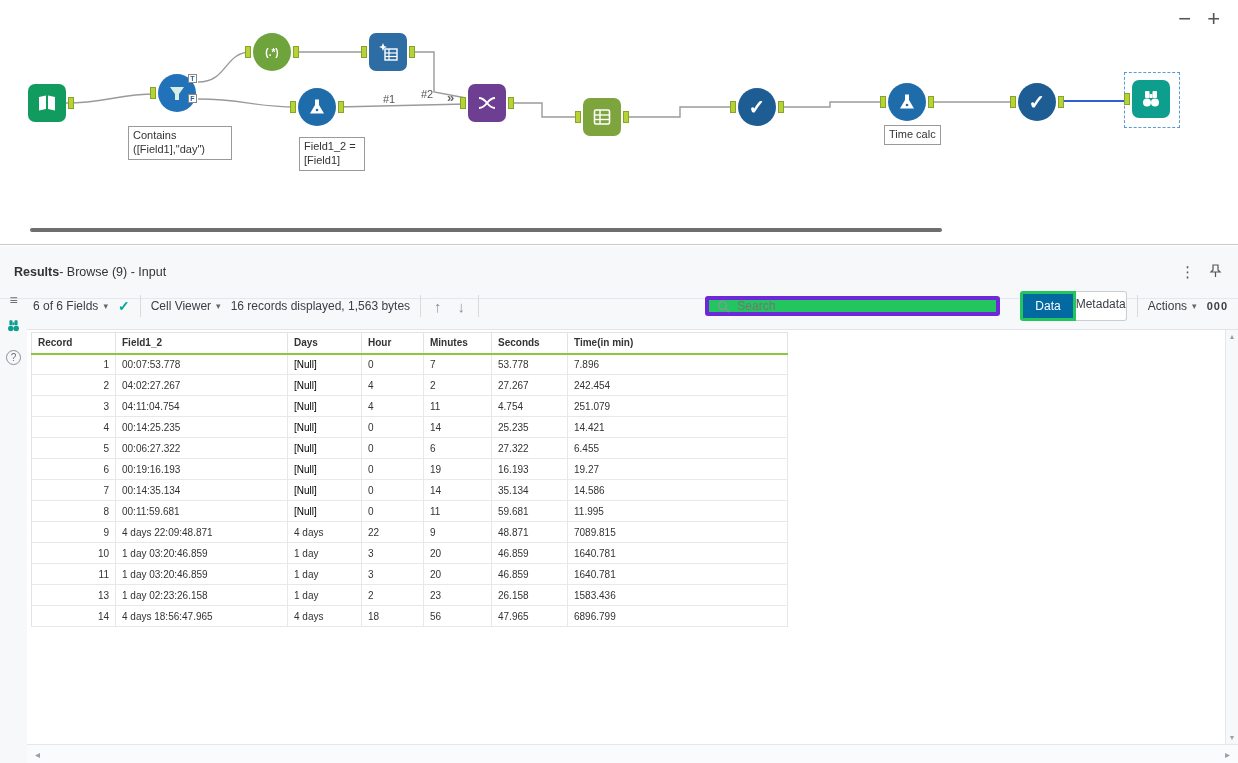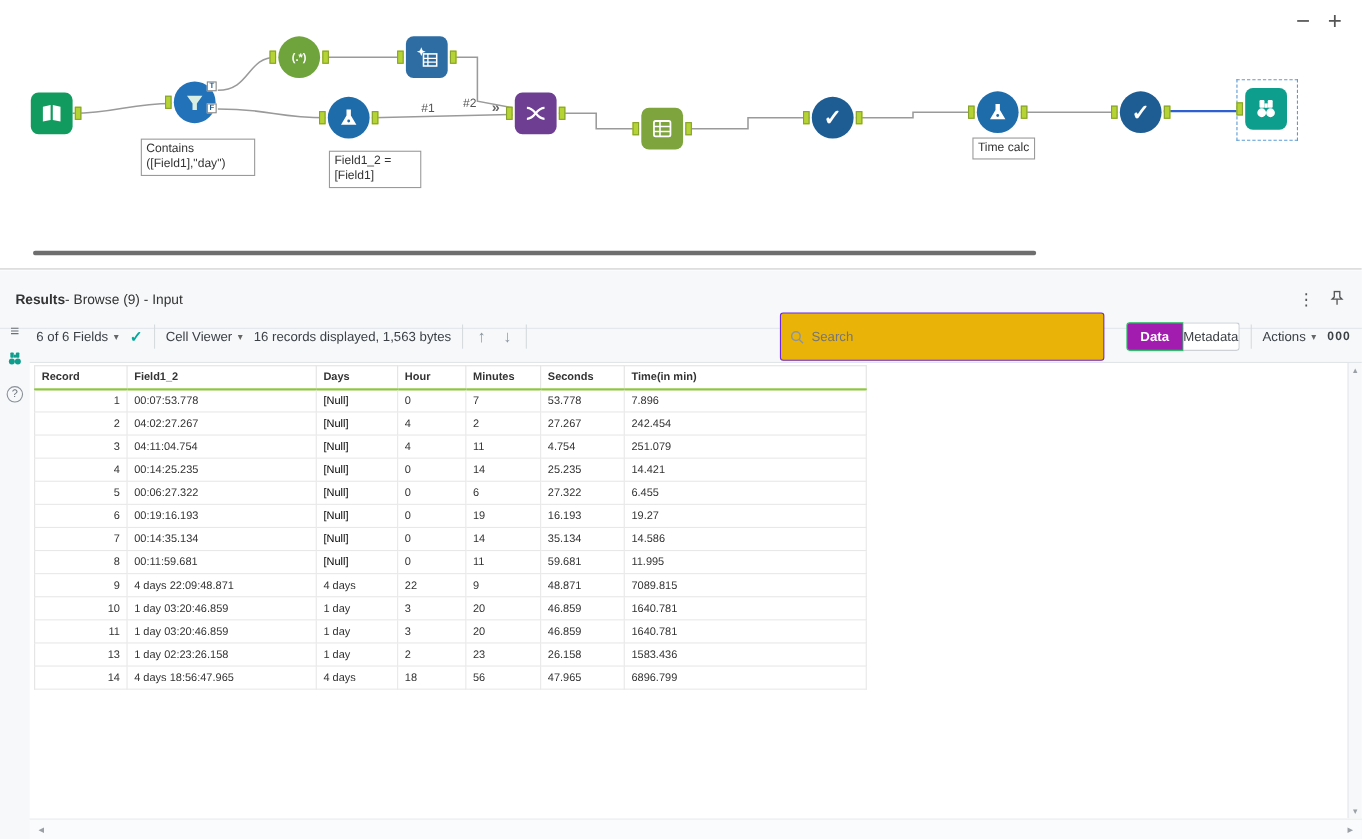--- a/index.html
+++ b/index.html
@@ -52,28 +52,28 @@
     font-size:10px; color:#6a7077; display:flex; align-items:center; justify-content:center; }
 
   .main-col { flex:1; display:flex; flex-direction:column; min-width:0; }
   .toolbar { height:46px; display:flex; align-items:center; gap:10px; padding:0 10px 0 6px;
     font-size:12px; color:#3c4045; }
   .tbtn { display:flex; align-items:center; gap:5px; cursor:pointer; white-space:nowrap; }
   .caret { font-size:9px; color:#666; }
   .tcheck { color:#00a79b; font-size:14px; font-weight:bold; cursor:pointer; }
   .vdiv { width:1px; height:22px; background:#d8dbde; }
   .arrow-btn { color:#8b95a0; font-size:15px; cursor:pointer; padding:0 3px; }
-  .search-box { margin-left:auto; width:295px; height:44px; background:#eab308;
-    border:1px solid #6d28d9; border-radius:3px; display:flex; align-items:center;
+  .search-box { margin-left:auto; width:295px; height:20px; background:#22c55e;
+    border:4px solid #6d28d9; border-radius:3px; display:flex; align-items:center;
     padding:0 8px; gap:7px; }
   .search-box input { border:none; outline:none; flex:1; font-size:12px;
     font-family:"Liberation Sans", sans-serif; color:#333; background:transparent; }
   .seg { display:flex; margin-left:10px; }
-  .seg .on { background:#a21caf; color:#fff; border:1px solid #22c55e;
-    border-radius:3px 0 0 3px; padding:5px 12px; font-size:12px; cursor:pointer;font-weight:bold; }
+  .seg .on { background:#0369a1; color:#fff; border:3px solid #22c55e;
+    border-radius:3px 0 0 3px; padding:5px 12px; font-size:12px; cursor:pointer; }
   .seg .off { background:#fff; color:#3c4045; border:1px solid #c9ced3; border-left:none;
     border-radius:0 3px 3px 0; padding:5px 0; font-size:12px; cursor:pointer; }
   .actions-suffix { font-weight:bold; font-size:11px; letter-spacing:1px; }
 
   .grid-wrap { flex:1; position:relative; background:#fff; border-top:1px solid #e2e5e8;
     overflow:hidden; display:flex; }
   .grid-scrollarea { flex:1; padding:2px 0 0 4px; }
   table.results-table { border-collapse:collapse; font-size:10px; table-layout:fixed; }
   .results-table th { text-align:left; font-weight:bold; padding:3px 6px;
     border:1px solid #e3e3e3; border-bottom:2px solid #8dc63f; background:#fff;
@@ -134,21 +134,21 @@
   </div>
 
   <div class="tool circle" style="left:298px; top:88px; background:#1f6cab;">
     <svg width="20" height="20" viewBox="0 0 20 20">
       <polygon points="8,2.5 12,2.5 12,8 17,16.5 3,16.5 8,8" fill="#fff"></polygon>
       <circle cx="10" cy="13" r="1.3" fill="#1f6cab"></circle>
     </svg>
     <span class="anchor l"></span>
     <span class="anchor r"></span>
   </div>
-  <div class="tool-label" style="left:299px; top:137px; width:84px;">Field1_2 = [Field1]</div>
+  <div class="tool-label" style="left:299px; top:137px; width:66px;">Field1_2 = [Field1]</div>
 
   <div class="tool" style="left:369px; top:33px; background:#2e6da4;">
     <svg width="22" height="22" viewBox="0 0 22 22">
       <polygon points="6,2 7.2,5 10,6 7.2,7 6,10 4.8,7 2,6 4.8,5" fill="#fff"></polygon>
       <rect x="8" y="8" width="12" height="11" fill="none" stroke="#fff" stroke-width="1.4"></rect>
       <line x1="8" y1="12" x2="20" y2="12" stroke="#fff" stroke-width="1.2"></line>
       <line x1="8" y1="15.5" x2="20" y2="15.5" stroke="#fff" stroke-width="1.2"></line>
       <line x1="12" y1="8" x2="12" y2="19" stroke="#fff" stroke-width="1.2"></line>
     </svg>
     <span class="anchor l"></span>

